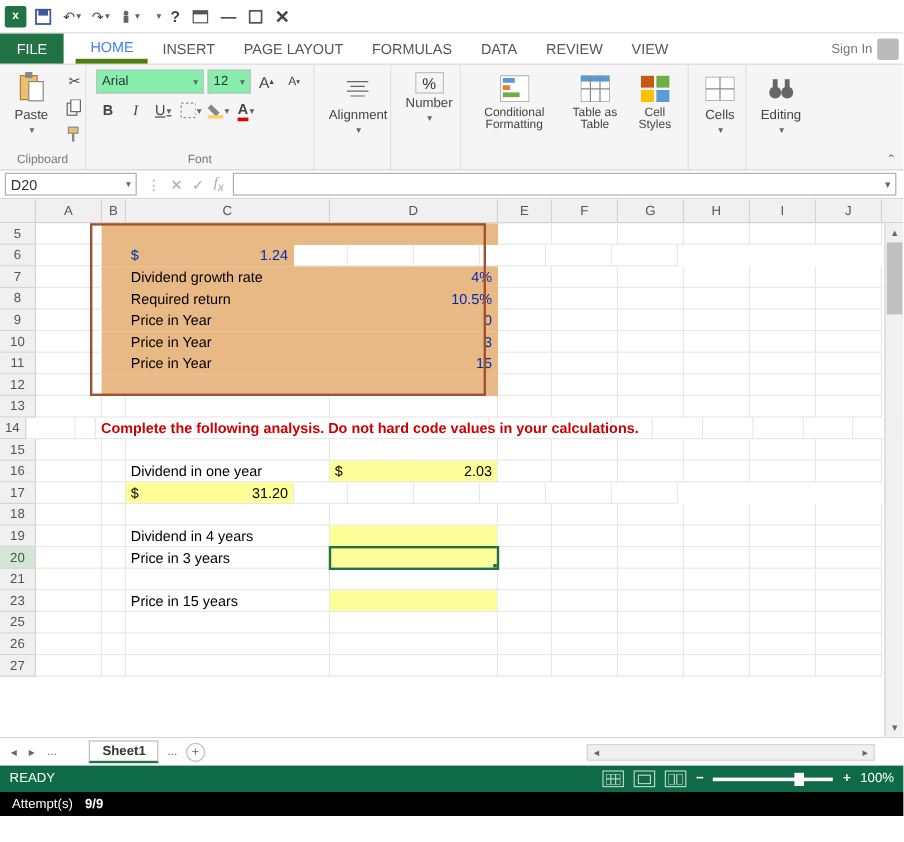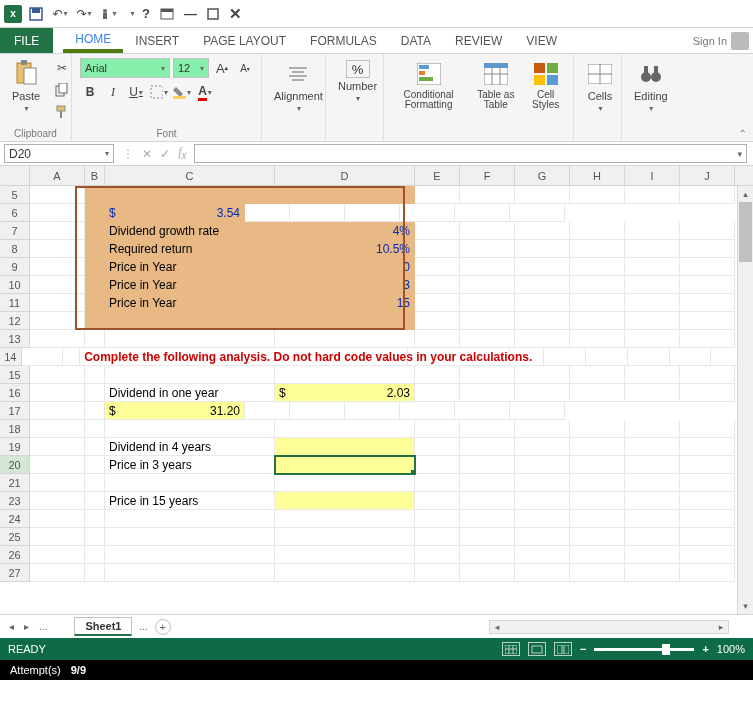--- a/index.html
+++ b/index.html
@@ -358,21 +358,21 @@
         <div class="cell" style="width: 55px;"></div>
         <div class="cell" style="width: 55px;"></div>
         <div class="cell" style="width: 55px;"></div>
       </div>
       <div class="row">
         <div class="rh">6</div>
         <div class="cell" style="width: 55px;"></div>
         <div class="cell" style="width: 20px; background: rgb(232, 184, 133); border-color: rgb(232, 184, 133);"></div>
         <div class="cell input-val" style="width: 140px; background: rgb(232, 184, 133); border-color: rgb(232, 184, 133); justify-content: space-between;">
           <span style="float:left">$</span>
-          <span style="margin-left:auto">3.54</span>
+          <span style="margin-left:auto">1.24</span>
         </div>
         <div class="cell" style="width: 45px;"></div>
         <div class="cell" style="width: 55px;"></div>
         <div class="cell" style="width: 55px;"></div>
         <div class="cell" style="width: 55px;"></div>
         <div class="cell" style="width: 55px;"></div>
         <div class="cell" style="width: 55px;"></div>
       </div>
       <div class="row">
         <div class="rh">7</div>
@@ -575,33 +575,20 @@
         <div class="cell" style="width: 55px;"></div>
         <div class="cell" style="width: 55px;"></div>
         <div class="cell" style="width: 55px;"></div>
       </div>
       <div class="row">
         <div class="rh">23</div>
         <div class="cell" style="width: 55px;"></div>
         <div class="cell" style="width: 20px;"></div>
         <div class="cell calc-label" style="width: 170px;">Price in 15 years</div>
         <div class="cell calc-val" style="width: 140px;"></div>
-        <div class="cell" style="width: 45px;"></div>
-        <div class="cell" style="width: 55px;"></div>
-        <div class="cell" style="width: 55px;"></div>
-        <div class="cell" style="width: 55px;"></div>
-        <div class="cell" style="width: 55px;"></div>
-        <div class="cell" style="width: 55px;"></div>
-      </div>
-      <div class="row">
-        <div class="rh">24</div>
-        <div class="cell" style="width: 55px;"></div>
-        <div class="cell" style="width: 20px;"></div>
-        <div class="cell" style="width: 170px;"></div>
-        <div class="cell" style="width: 140px;"></div>
         <div class="cell" style="width: 45px;"></div>
         <div class="cell" style="width: 55px;"></div>
         <div class="cell" style="width: 55px;"></div>
         <div class="cell" style="width: 55px;"></div>
         <div class="cell" style="width: 55px;"></div>
         <div class="cell" style="width: 55px;"></div>
       </div>
       <div class="row">
         <div class="rh">25</div>
         <div class="cell" style="width: 55px;"></div>

